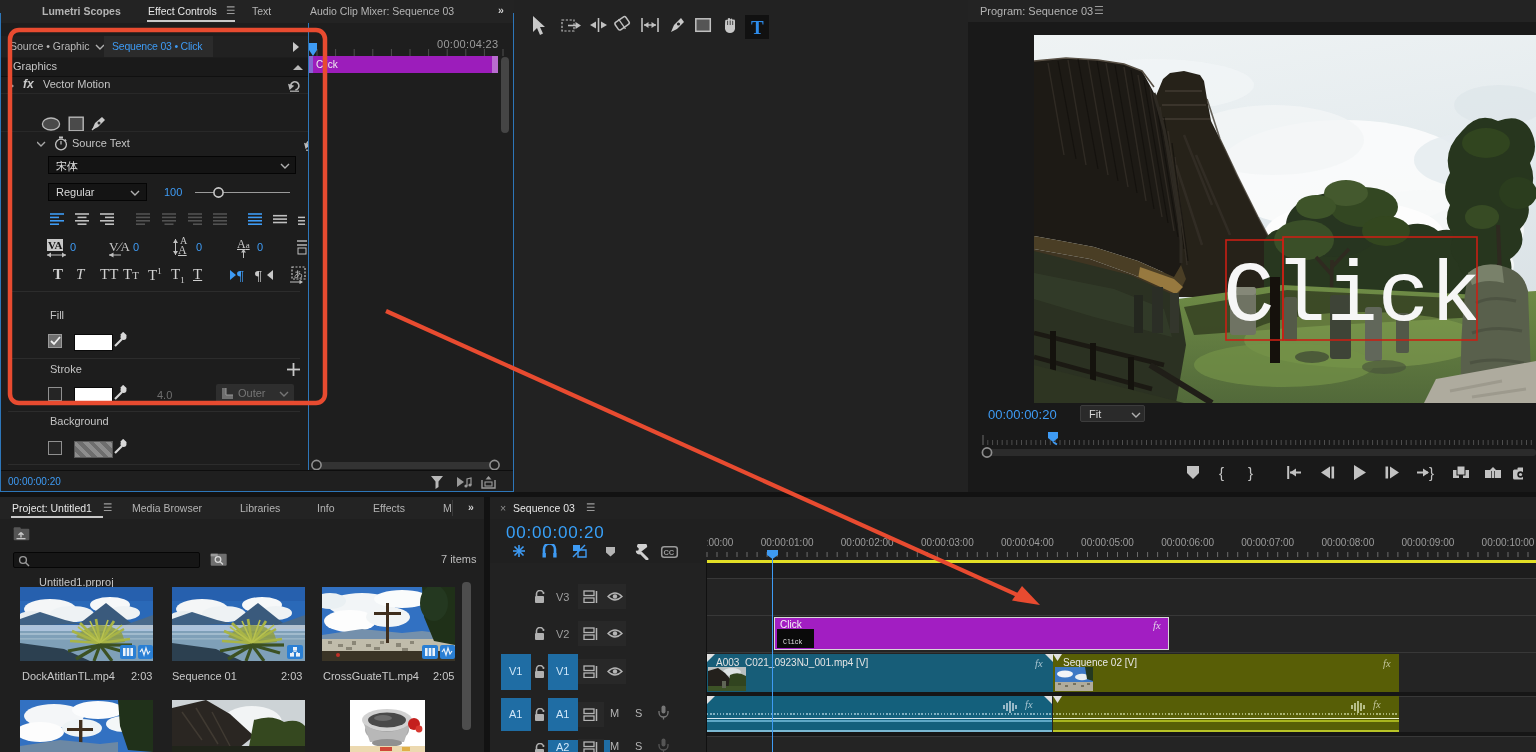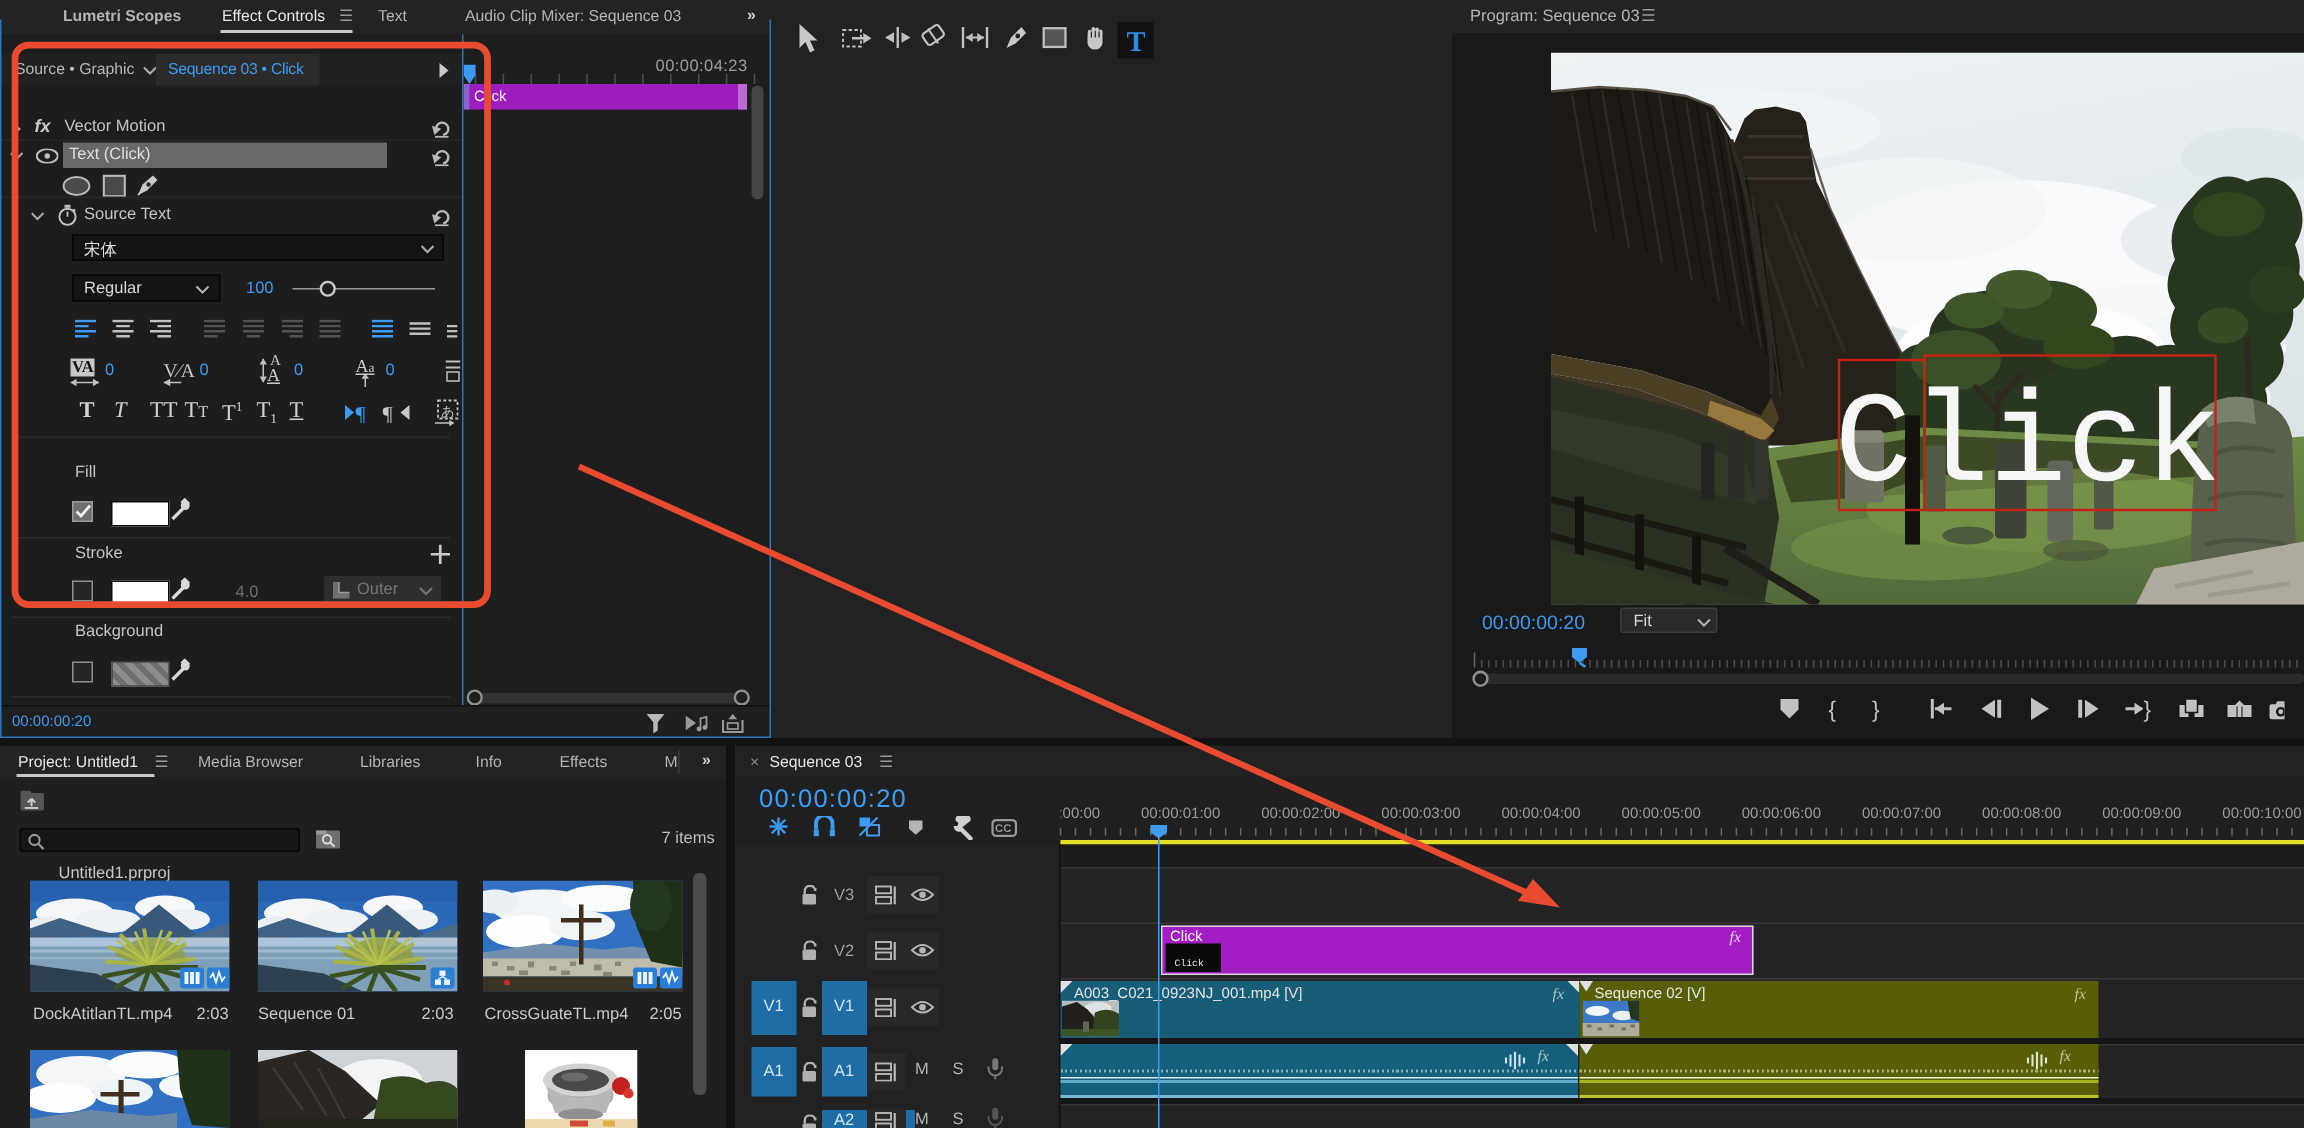--- a/index.html
+++ b/index.html
@@ -39,68 +39,58 @@
       <svg class="abs" style="left:95px;top:8px;" width="10" height="6">
             <polyline points="1,1 5,5 9,1" stroke="#b0b0b0" stroke-width="1.4" fill="none"></polyline>
           </svg>
       <div class="abs" style="left:104px;top:0;width:109px;height:21px;background:#2b2b2b;"></div>
       <span class="abs blue" style="left:112px;top:4px;font-size:10.5px;letter-spacing:-0.2px;">Sequence 03 • Click</span>
       <svg class="abs" style="left:292px;top:6px;" width="8" height="10">
             <polygon points="1,0 7,5 1,10" fill="#c8c8c8"></polygon>
           </svg>
     </div>
 
+    <div class="abs" style="left:0;top:35px;width:309px;height:18px;background:#1a1a1a;border-bottom:1px solid #101010;">
+      <span class="abs" style="left:13px;top:2px;color:#c4c4c4;">Graphics</span>
+      <svg class="abs" style="left:293px;top:7px;" width="10" height="6">
+            <polygon points="0,5 5,0 10,5" fill="#b8b8b8"></polygon>
+          </svg>
+    </div>
 
     <div class="abs" style="left:0;top:53px;width:309px;height:18px;">
       <svg class="abs" style="left:8px;top:6px;" width="7" height="9">
             <polygon points="1,0 6,4 1,8" fill="#a8a8a8"></polygon>
           </svg>
       <span class="abs" style="left:23px;top:1px;color:#c9c9c9;font-style:italic;font-size:12px;font-weight:bold;">fx</span>
       <span class="abs" style="left:43px;top:2px;color:#c4c4c4;">Vector Motion</span>
       <svg class="abs" style="left:288px;top:2px;" width="13" height="14">
             <path d="M3,9.4 A4.1,4.1 0 1 1 7.4,11.9" stroke="#b8b8b8" stroke-width="1.6" fill="none"></path>
             <polygon points="0,5.8 6.2,7.8 1.6,12" fill="#b8b8b8"></polygon>
             <rect x="2" y="12.6" width="9" height="1.2" fill="#b8b8b8"></rect>
           </svg>
     </div>
 
-    <div class="abs" style="left:0;top:71px;width:309px;height:20px;">
-      <svg class="abs" style="left:7px;top:7px;" width="9" height="7">
-            <polyline points="0,1 4,5 8,1" stroke="#a8a8a8" stroke-width="1.4" fill="none"></polyline>
-          </svg>
-      <svg class="abs" style="left:24px;top:5px;" width="15" height="10">
-            <ellipse cx="7.5" cy="5" rx="7" ry="4.6" fill="none" stroke="#c0c0c0" stroke-width="1.3"></ellipse>
-            <circle cx="7.5" cy="5" r="1.8" fill="#c0c0c0"></circle>
-          </svg>
-      <div class="abs" style="left:42px;top:1px;width:216px;height:17px;background:#686868;"></div>
-      <span class="abs" style="left:46px;top:3px;color:#dedede;">Text (Click)</span>
-      <svg class="abs" style="left:288px;top:3px;" width="13" height="14">
-            <path d="M3,9.4 A4.1,4.1 0 1 1 7.4,11.9" stroke="#b8b8b8" stroke-width="1.6" fill="none"></path>
-            <polygon points="0,5.8 6.2,7.8 1.6,12" fill="#b8b8b8"></polygon>
-            <rect x="2" y="12.6" width="9" height="1.2" fill="#b8b8b8"></rect>
-          </svg>
-    </div>
     <div class="row-divider" style="left:0;top:70px;width:309px;background:#282828;"></div>
 
     <div class="abs" style="left:0;top:91px;width:309px;height:20px;">
       <svg class="abs" style="left:41px;top:3px;" width="20" height="14">
             <ellipse cx="10" cy="7" rx="8.6" ry="6" fill="#4a4a4a" stroke="#b9b9b9" stroke-width="1.3"></ellipse>
           </svg>
       <svg class="abs" style="left:68px;top:2px;" width="17" height="16">
             <rect x="1.2" y="1.2" width="14" height="13.6" fill="#4a4a4a" stroke="#b9b9b9" stroke-width="1.4"></rect>
           </svg>
       <svg class="abs" style="left:90px;top:1px;" width="17" height="17">
             <path d="M2,15 L5,8 L12,2 L15,5 L8,12 Z" fill="#c9c9c9"></path>
             <circle cx="9" cy="8" r="1.5" fill="#2a2a2a"></circle>
             <path d="M2,15 L6,11" stroke="#c9c9c9" stroke-width="1.2"></path>
           </svg>
     </div>
     <div class="row-divider" style="left:0;top:108px;width:309px;background:#282828;"></div>
 
-    <div class="abs" style="left:0;top:111px;width:309px;height:20px;padding-left:28px;">
+    <div class="abs" style="left:16px;top:111px;width:309px;height:20px;padding-left:28px;">
       <svg class="abs" style="left:21px;top:7px;" width="9" height="7">
             <polyline points="0,1 4,5 8,1" stroke="#a8a8a8" stroke-width="1.4" fill="none"></polyline>
           </svg>
       <svg class="abs" style="left:38px;top:2px;" width="14" height="15">
             <circle cx="7" cy="8.5" r="5.4" fill="none" stroke="#c2c2c2" stroke-width="1.3"></circle>
             <rect x="5" y="0.5" width="4" height="2" fill="#c2c2c2"></rect>
             <path d="M7,8.5 L7,5" stroke="#c2c2c2" stroke-width="1.2"></path>
             <path d="M10.8,3.4 L12.2,4.8" stroke="#c2c2c2" stroke-width="1.2"></path>
           </svg>
       <span class="abs" style="left:56px;top:3px;color:#c4c4c4;">Source Text</span>

